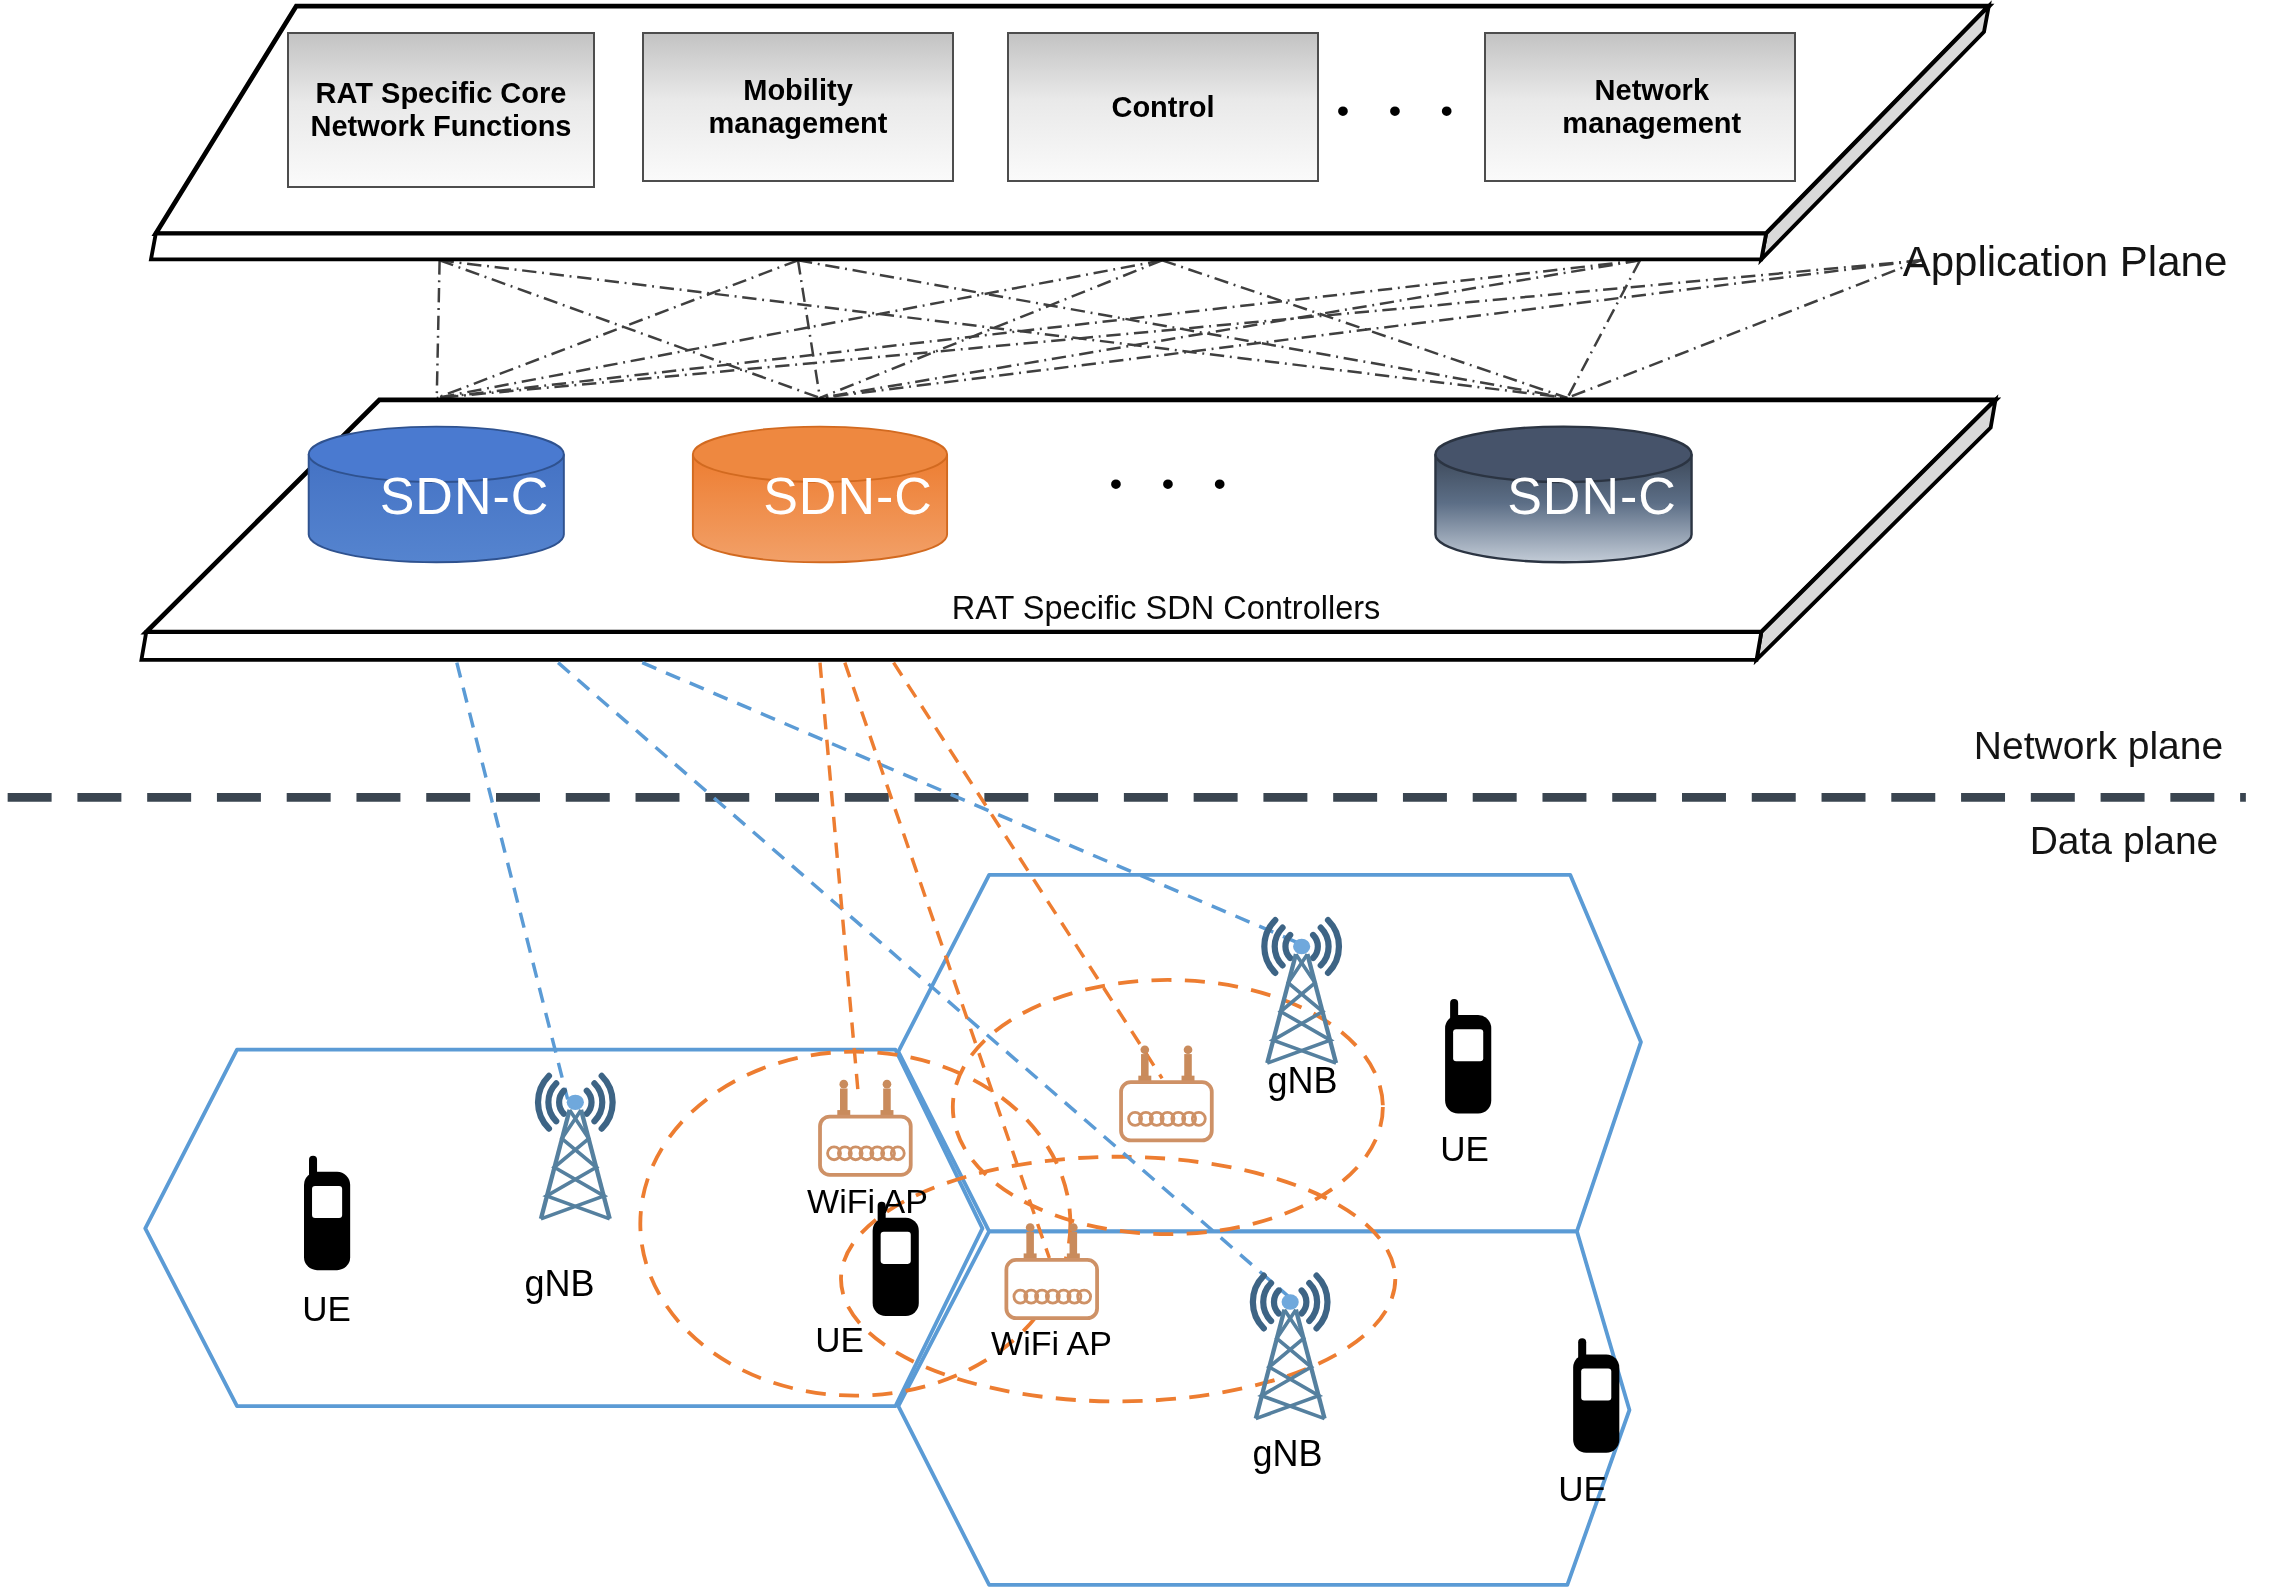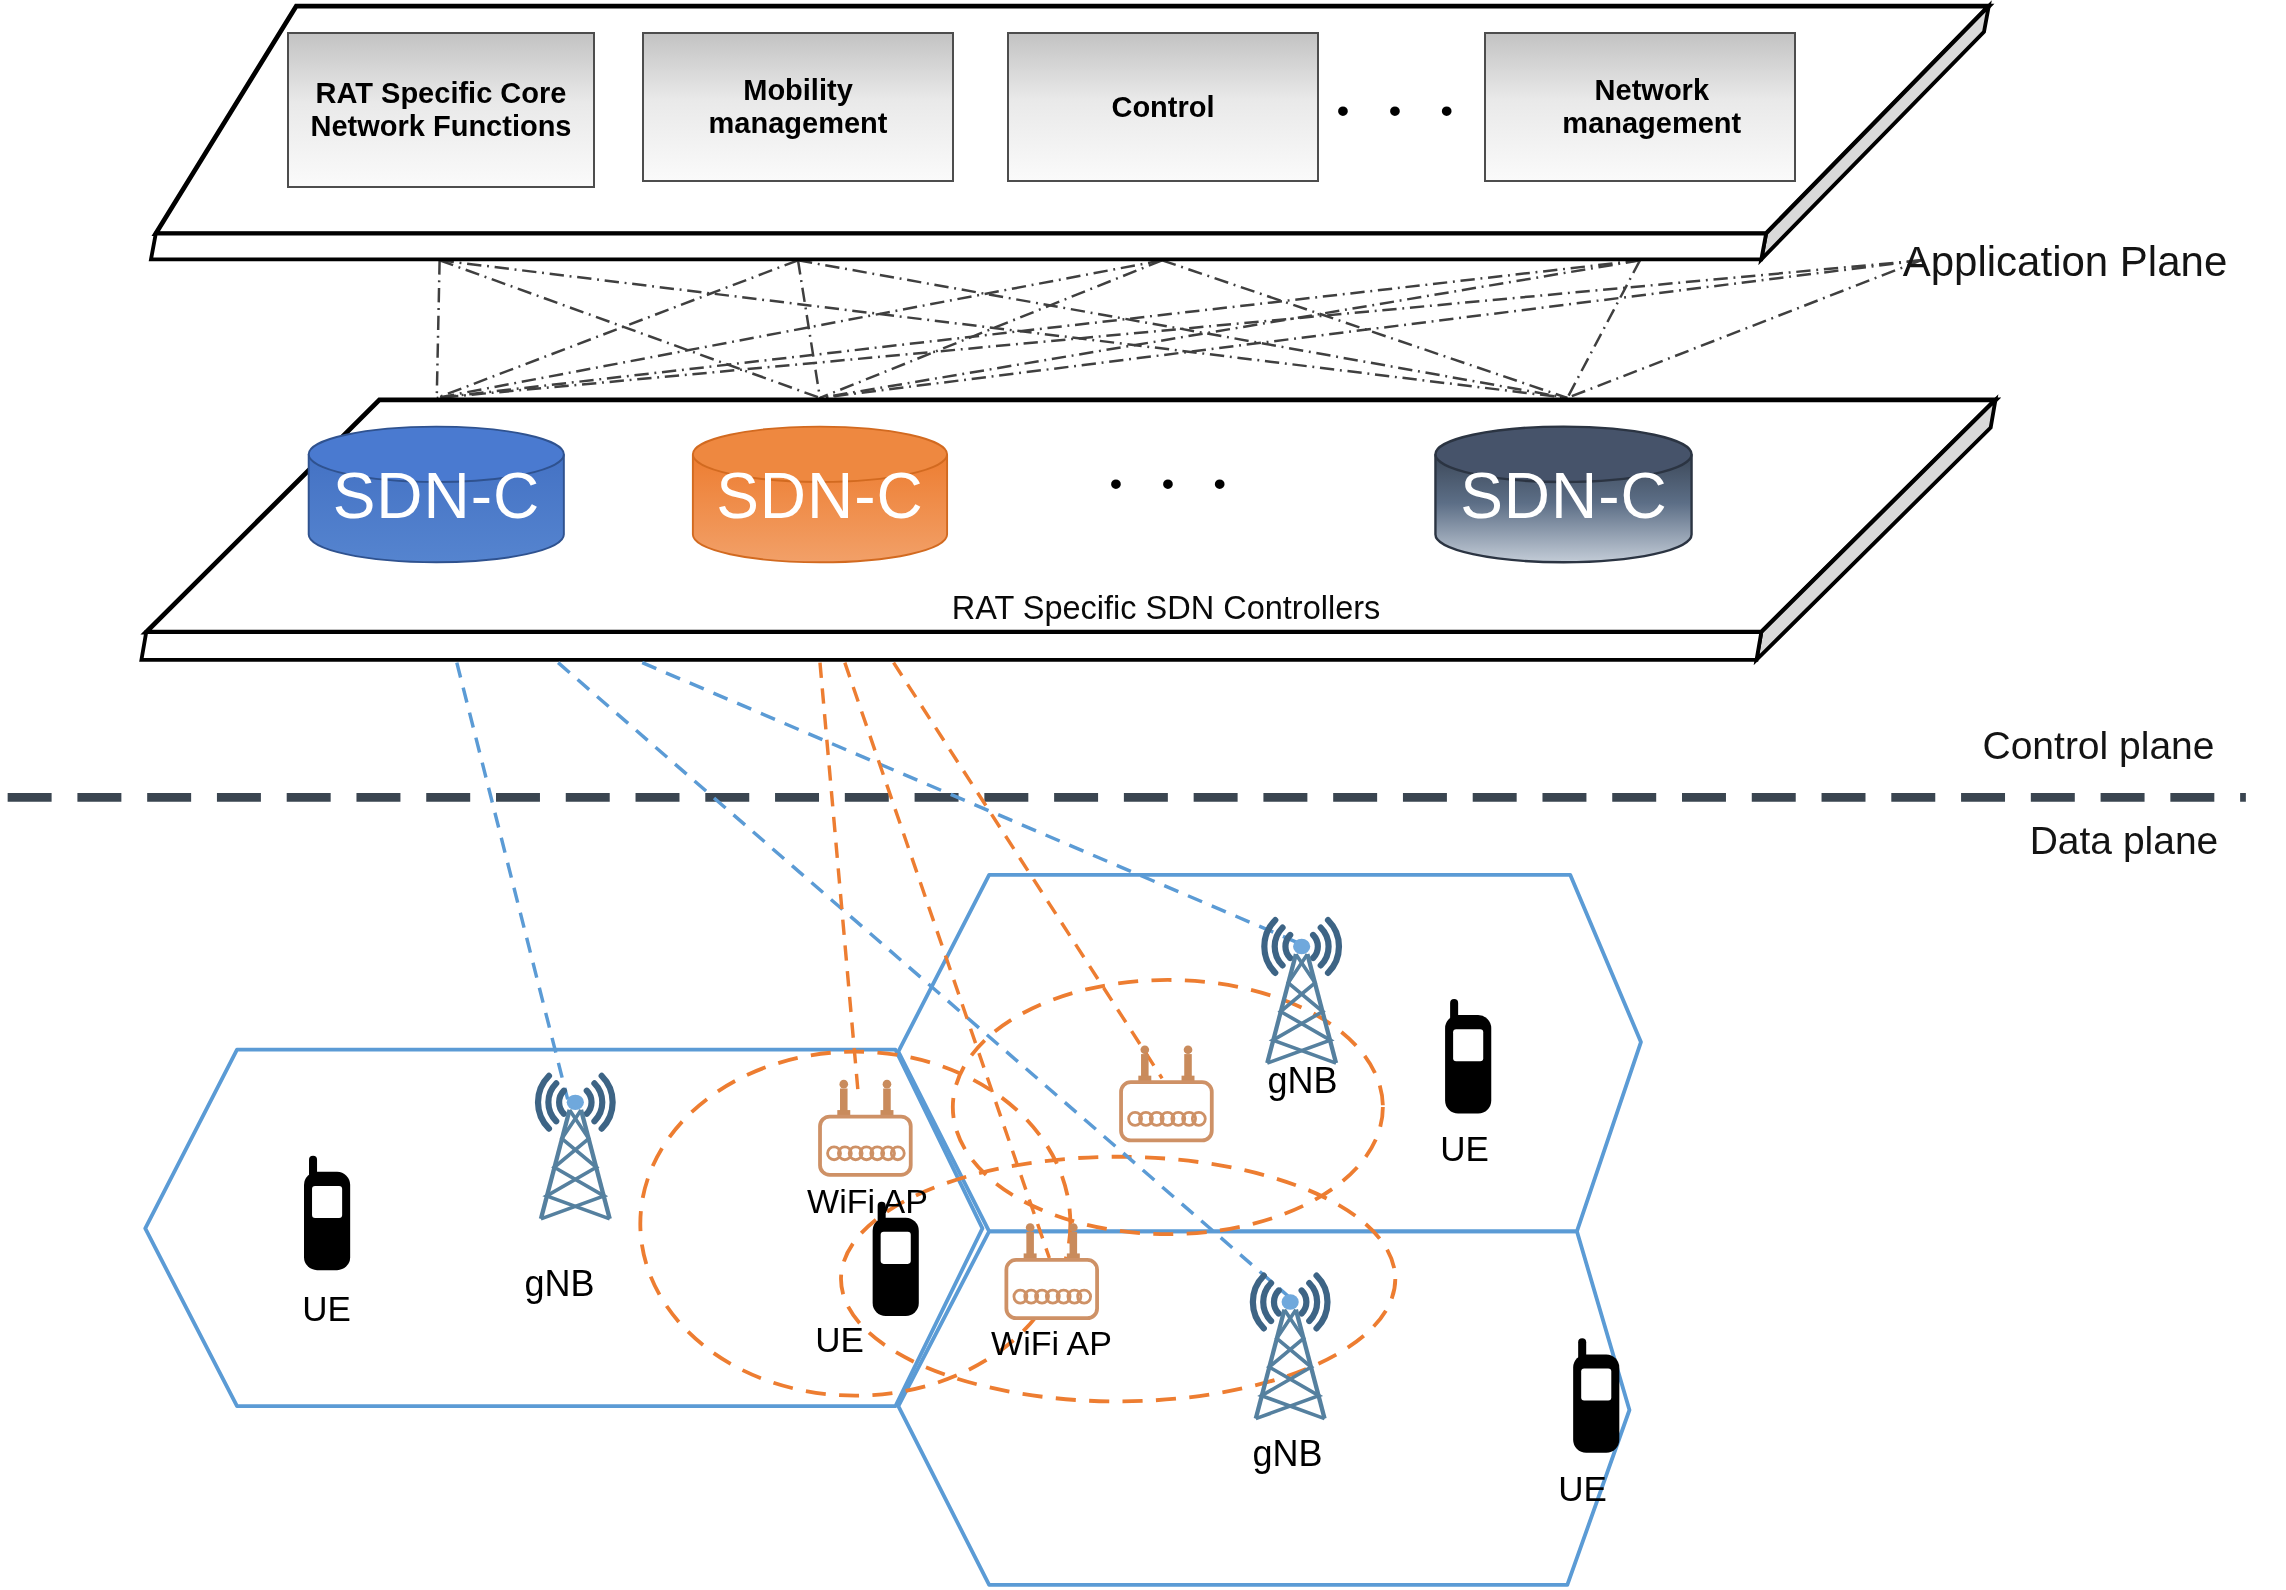--- a/index.html
+++ b/index.html
@@ -5,21 +5,21 @@
   html,body{margin:0;padding:0;background:#ffffff;}
   body{font-family:"Liberation Sans","DejaVu Sans",sans-serif;}
   .stage{position:relative;width:2286px;height:1591px;background:#ffffff;overflow:hidden;}
   .stage svg.art{position:absolute;left:0;top:0;}
   .lbl{position:absolute;color:#111;text-align:center;line-height:1.2;}
   .app-box{position:absolute;display:flex;align-items:center;justify-content:center;
     background:linear-gradient(180deg,#c3c3c3 0%,#e9e9e9 45%,#fafafa 100%);
     border:2.9px solid #4d4d4d;font-weight:700;font-size:29px;color:#000;text-align:center;
     padding:5.7px 13.4px;box-sizing:border-box;}
   .dots{position:absolute;font-weight:700;color:#000;text-align:center;letter-spacing:15.3px;font-size:34px;}
-  .cyl-text{position:absolute;color:#fff;font-size:64px;font-weight:400;text-align:center;line-height:57px;letter-spacing:1px;}
+  .cyl-text{position:absolute;color:#fff;font-size:52px;font-weight:400;text-align:center;line-height:57px;letter-spacing:1px;padding-left:28px;}
   .plane-label{font-size:42px;color:#141414;margin-top:48px;}
   .side-label{font-size:39px;color:#141414;}
   .ctrl-label{font-size:32.5px;color:#0a0a0a;}
   .node-label{font-size:36px;color:#000;}
 </style>
 </head>
 <body>
 
 <div class="stage">
 
@@ -169,21 +169,21 @@
   <div class="dots" style="left:1331px;top:91px;width:143px;">• • •</div>
 
   <div class="lbl plane-label" style="left:1845px;top:189px;width:440px;">Application Plane</div>
 
   <div class="cyl-text" style="left:309px;top:468px;width:255px;">SDN-C</div>
   <div class="cyl-text" style="left:693px;top:468px;width:254px;">SDN-C</div>
   <div class="cyl-text" style="left:1436px;top:468px;width:256px;">SDN-C</div>
   <div class="dots" style="left:1099px;top:464px;width:153px;">• • •</div>
   <div class="lbl ctrl-label" style="left:879px;top:589px;width:574px;">RAT Specific SDN Controllers</div>
 
-  <div class="lbl side-label" style="left:1931px;top:723px;width:335px;">Control plane</div>
+  <div class="lbl side-label" style="left:1931px;top:723px;width:335px;">Network plane</div>
   <div class="lbl side-label" style="left:1983px;top:818px;width:282px;">Data plane</div>
 
   <div class="lbl node-label" style="left:488px;top:1262px;width:143px;">gNB</div>
   <div class="lbl node-label" style="left:1231px;top:1059px;width:143px;">gNB</div>
   <div class="lbl node-label" style="left:1216px;top:1432px;width:143px;">gNB</div>
 
   <div class="lbl node-label" style="left:772px;top:1181px;width:191px;font-size:34px;">WiFi AP</div>
   <div class="lbl node-label" style="left:956px;top:1323px;width:191px;font-size:34px;">WiFi AP</div>
 
   <div class="lbl node-label" style="left:269px;top:1288px;width:115px;font-size:35px;">UE</div>

